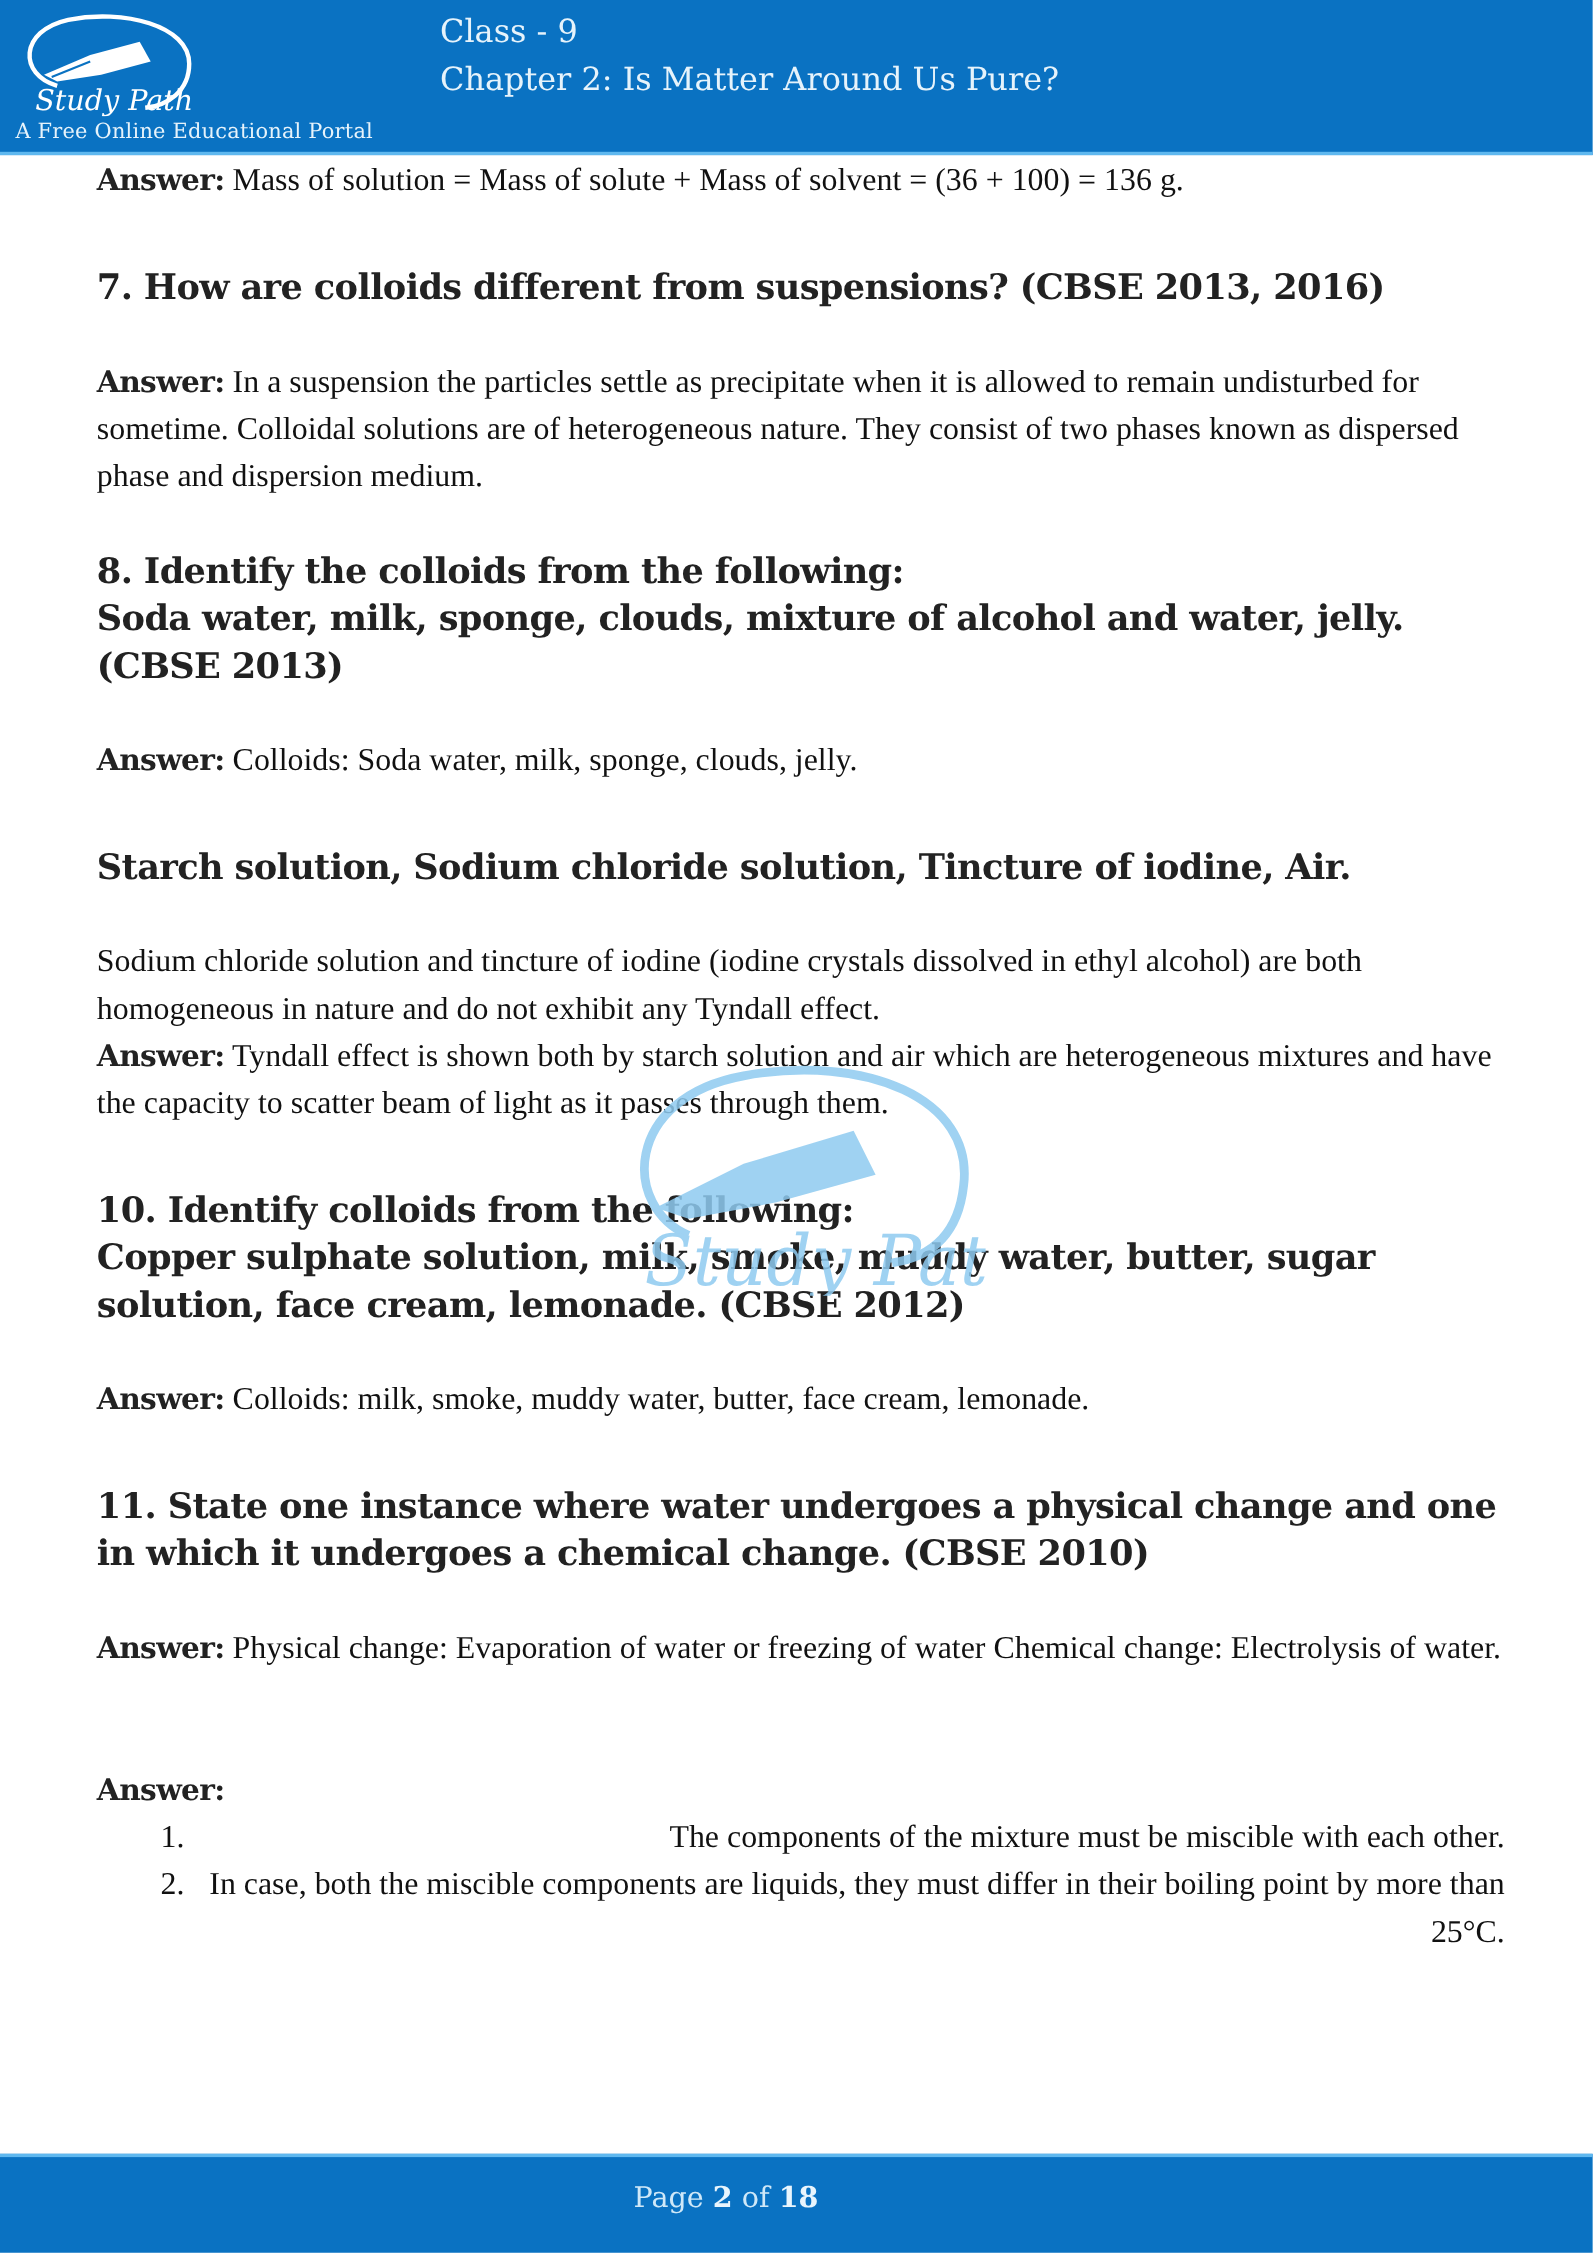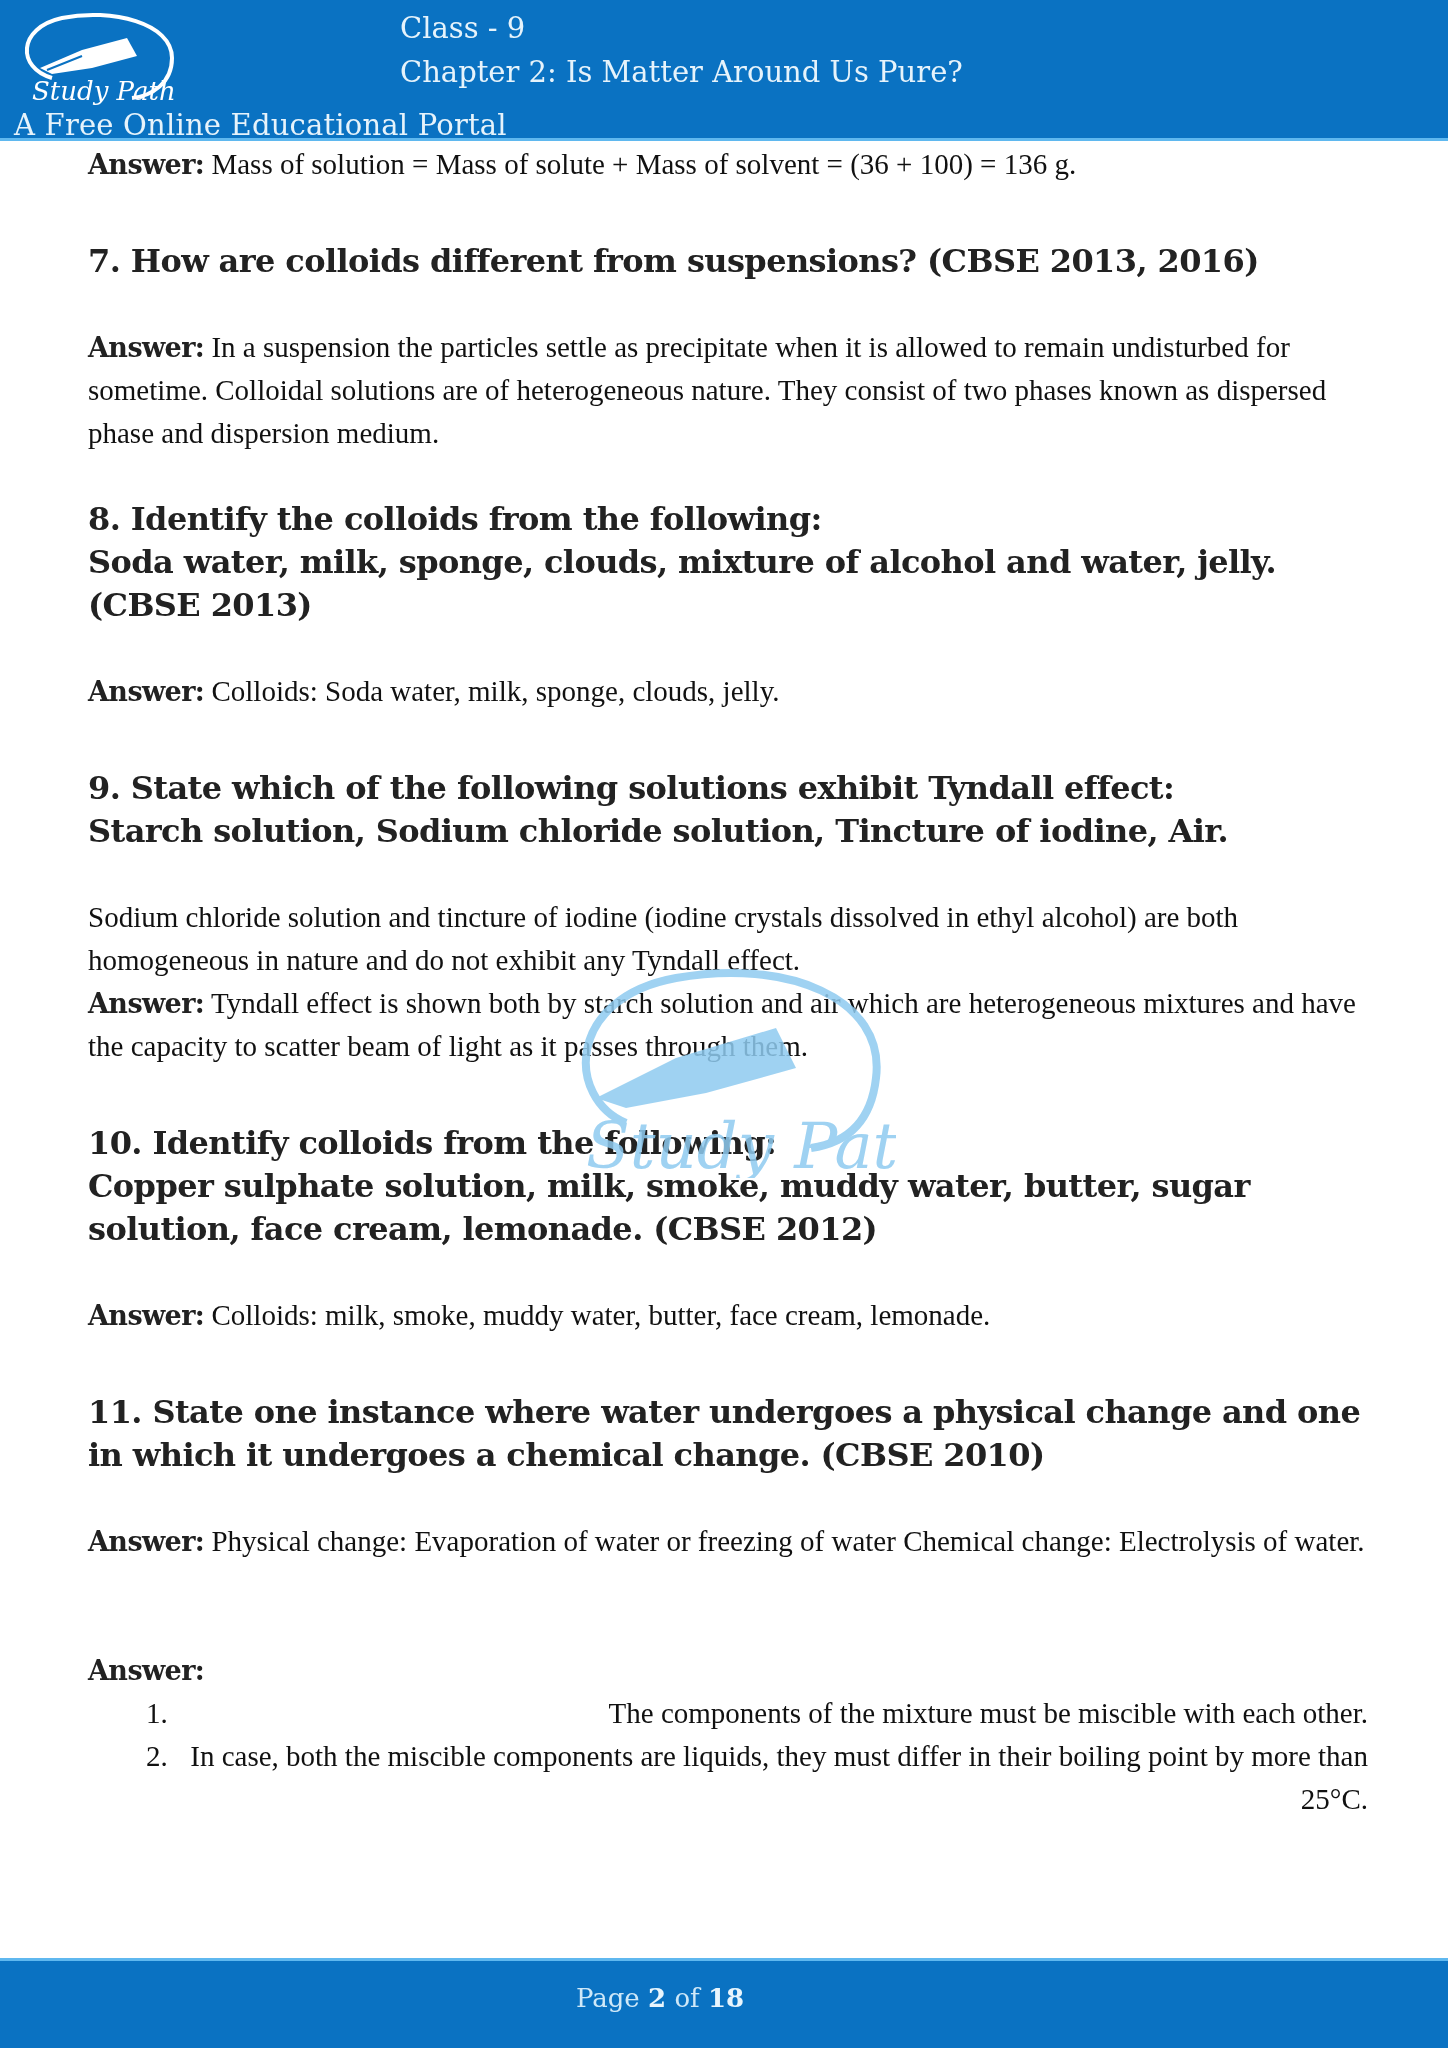--- a/index.html
+++ b/index.html
@@ -10,21 +10,21 @@
       color: #111111;
     }
     .header {
       position: absolute; left: 0; top: 0; width: 1448px; height: 138px;
       background: #0a72c2;
       border-bottom: 3px solid #5fb8ef;
     }
     .logo { position: absolute; left: 12px; top: 8px; width: 170px; height: 98px; }
     .portal {
       position: absolute; left: 14px; top: 108px;
-      font-family: "DejaVu Serif", serif; font-size: 29px; color: #e6f3fb;
+      font-family: "DejaVu Serif", serif; font-size: 19px; color: #e6f3fb;
       letter-spacing: 0.2px;
     }
     .header-title {
       position: absolute; left: 400px; width: 650px; top: 6px; text-align: left;
       color: #e6f3fb; font-family: "DejaVu Serif", serif; font-size: 29px; line-height: 44px;
     }
     .content {
       position: absolute; left: 88px; top: 143px; width: 1280px;
       font-size: 29px; line-height: 43px;
       font-family: "Liberation Serif", serif;
@@ -72,21 +72,20 @@
   <div class="gap"></div>
   <p><span class="lbl">Answer:</span> <span>In a suspension the particles settle as precipitate when it is allowed to remain undisturbed for sometime. Colloidal solutions are of heterogeneous nature. They consist of two phases known as dispersed phase and dispersion medium.</span></p>
   <div class="gap"></div>
 
   <p class="q">8. Identify the colloids from the following:</p>
   <p class="q">Soda water, milk, sponge, clouds, mixture of alcohol and water, jelly. (CBSE 2013)</p>
   <div class="gap"></div>
   <p><span class="lbl">Answer:</span> <span>Colloids: Soda water, milk, sponge, clouds, jelly.</span></p>
   <div class="gap-lg"></div>
 
-  <p class="q">9. State which of the following solutions exhibit Tyndall effect:</p>
   <p class="q">Starch solution, Sodium chloride solution, Tincture of iodine, Air.</p>
   <div class="gap"></div>
   <p>Sodium chloride solution and tincture of iodine (iodine crystals dissolved in ethyl alcohol) are both homogeneous in nature and do not exhibit any Tyndall effect.</p>
   <p><span class="lbl">Answer:</span> <span>Tyndall effect is shown both by starch solution and air which are heterogeneous mixtures and have the capacity to scatter beam of light as it passes through them.</span></p>
   <div class="gap-lg"></div>
 
   <p class="q">10. Identify colloids from the following:</p>
   <p class="q">Copper sulphate solution, milk, smoke, muddy water, butter, sugar solution, face cream, lemonade. (CBSE 2012)</p>
   <div class="gap"></div>
   <p><span class="lbl">Answer:</span> <span>Colloids: milk, smoke, muddy water, butter, face cream, lemonade.</span></p>

